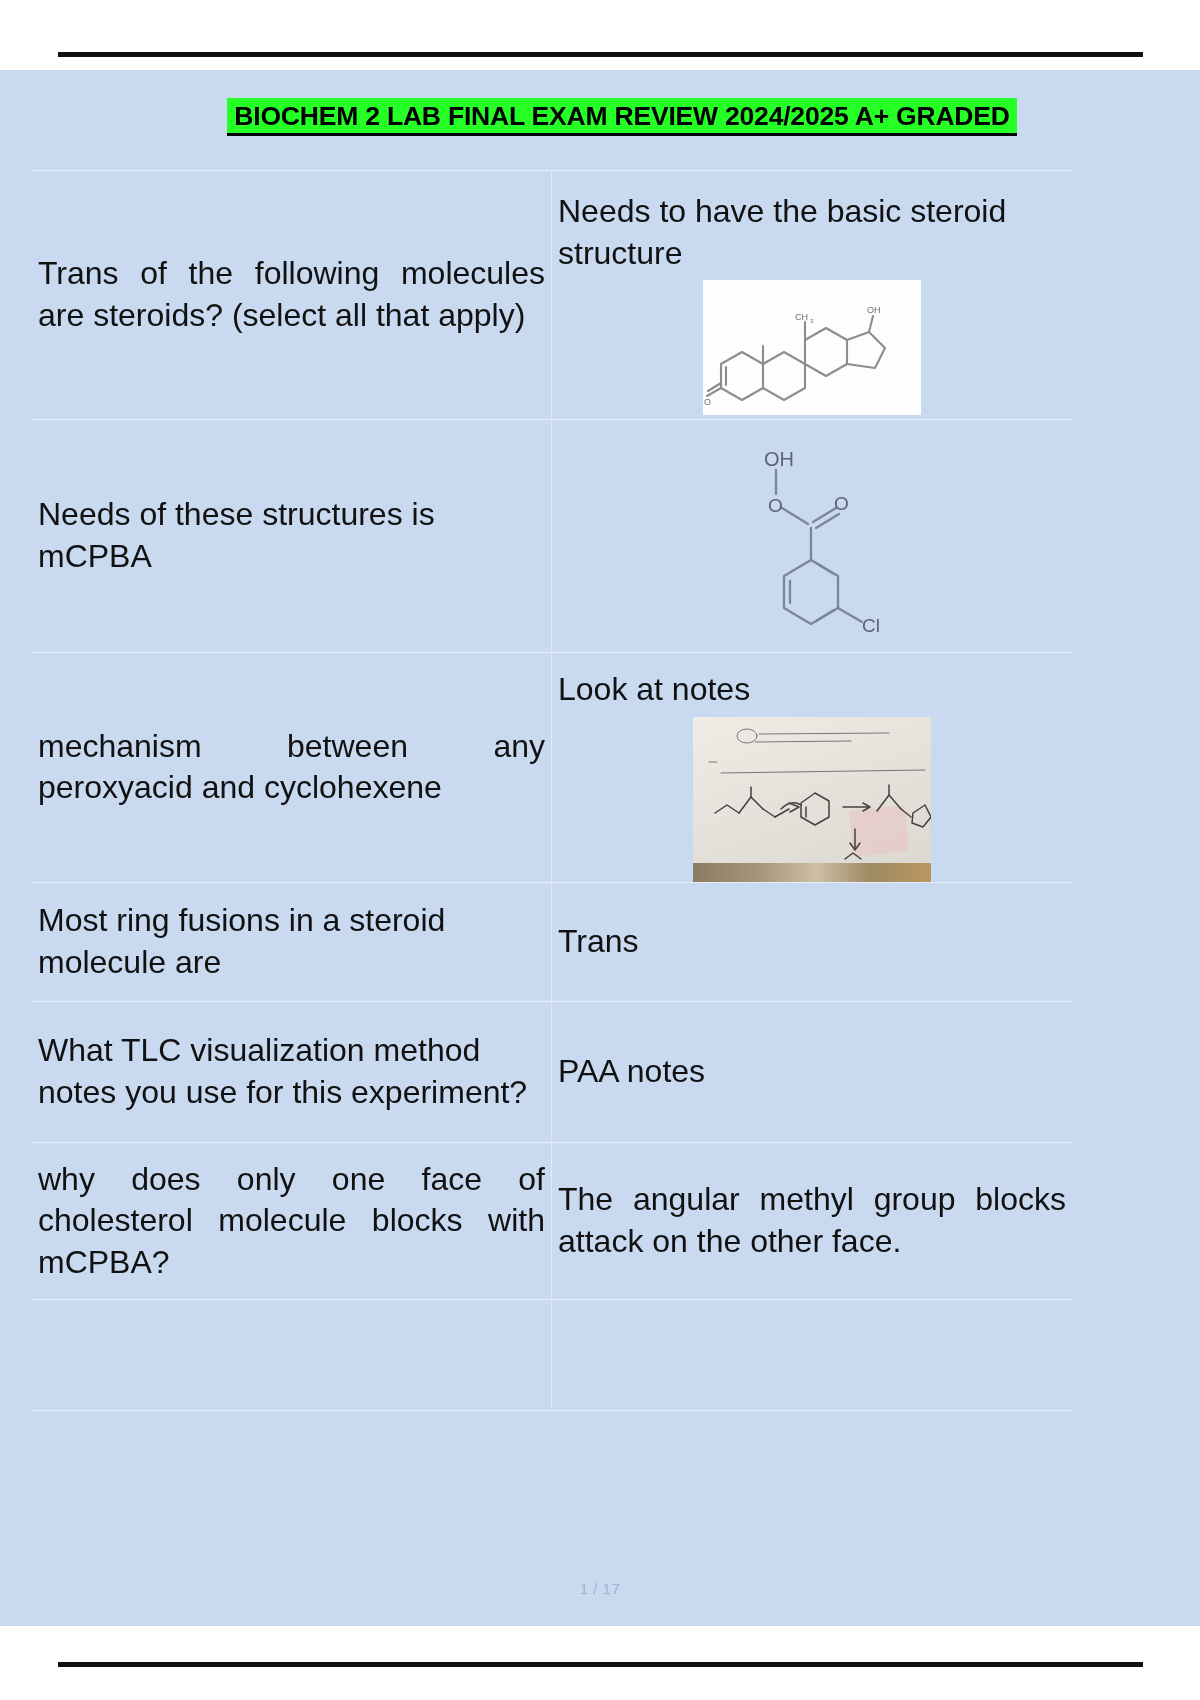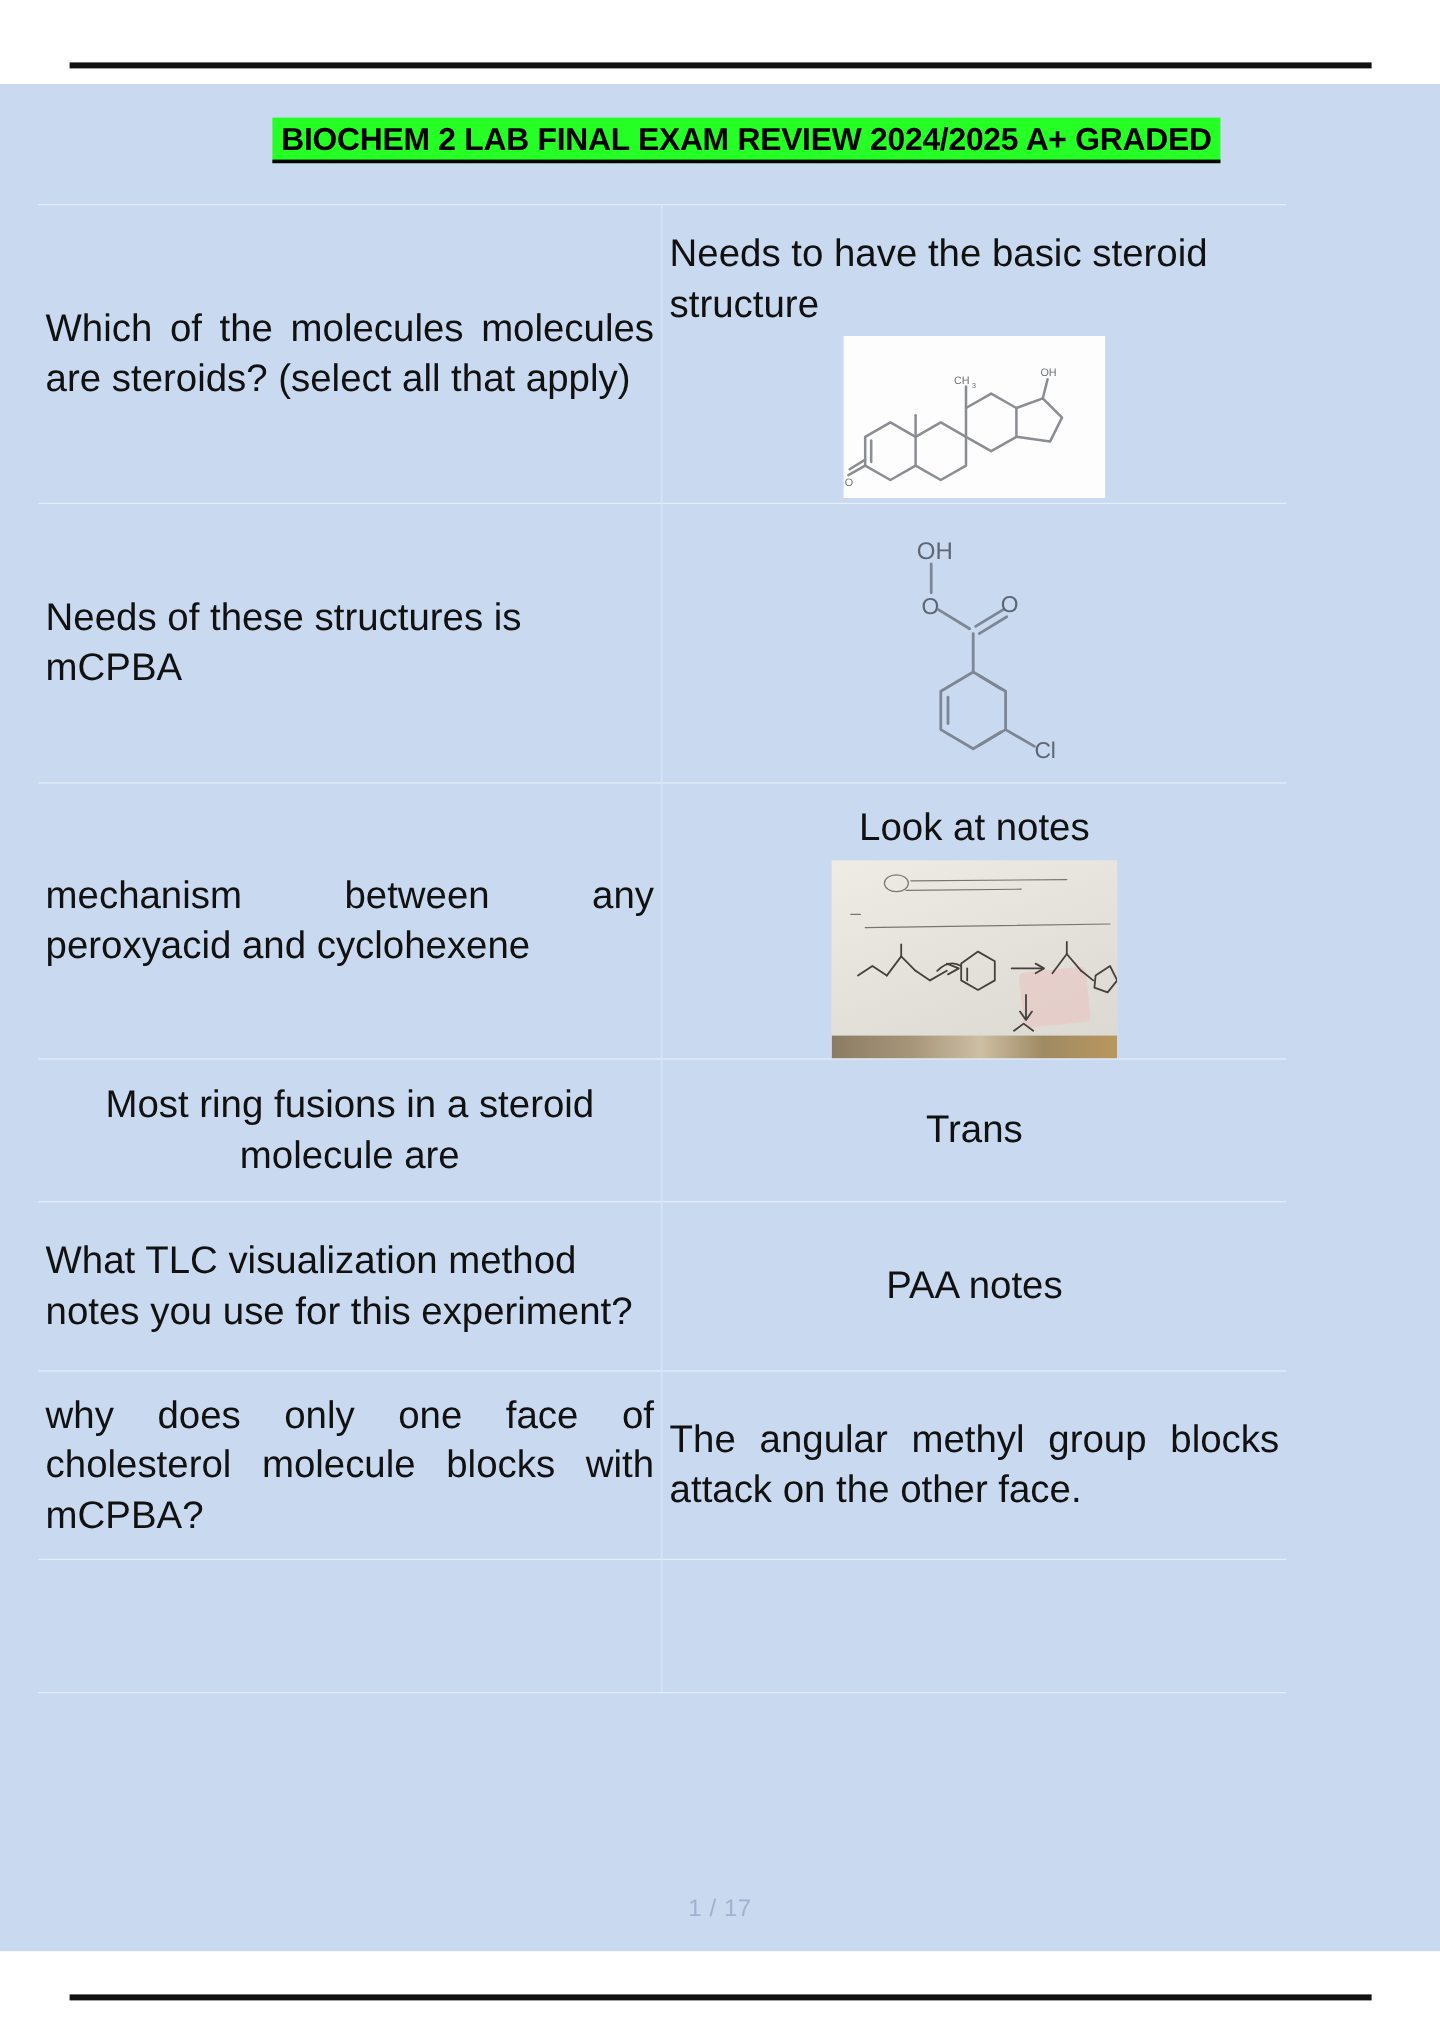--- a/index.html
+++ b/index.html
@@ -80,21 +80,21 @@
 
   .qtext, .atext {
     font-size: 32px;
     line-height: 1.30;
     color: #111111;
   }
   .pad-q { padding: 16px 6px 16px 6px; }
   .pad-a { padding: 16px 6px 16px 6px; }
 
   .t-left   { text-align: left; }
-  .t-center { text-align: center; }
+  .t-center { text-align: left; }
   .t-justify{ text-align: justify; text-align-last: left; }
 
   
   .row-steroids  td { height: 248px; }
   .row-mcpba     td { height: 232px; }
   .row-mech      td { height: 222px; }
   .row-fusion    td { height: 118px; }
   .row-tlc       td { height: 140px; }
   .row-face      td { height: 148px; }
   .row-blank     td { height: 110px; border-top: 1px solid #e6eefb; }
@@ -136,42 +136,42 @@
     border-radius: 4px;
   }
 
   
   .page-number {
     position: absolute;
     left: 0;
     top: 1510px;
     width: 1200px;
     text-align: center;
-    font-size: 20px;
+    font-size: 15px;
     color: #9fb3cf;
     letter-spacing: 0.5px;
   }
 </style>
 </head>
 <body>
 
 <div class="scan-rule top"></div>
 
 <div class="page-sheet">
 
   <div class="doc-title-wrap">
     <span class="doc-title">BIOCHEM 2 LAB FINAL EXAM REVIEW 2024/2025 A+ GRADED</span>
   </div>
 
   <table class="qa-table">
     <tbody>
 
       <tr class="row-steroids">
         <td class="col-q">
-          <div class="qtext pad-q t-justify">Which of the molecules molecules are steroids? (select all that apply)</div>
+          <div class="qtext pad-q t-justify">Trans of the following molecules are steroids? (select all that apply)</div>
         </td>
         <td class="col-a">
           <div class="atext pad-a t-left" style="padding-bottom:2px;">Needs to have the basic steroid structure</div>
           <div class="fig fig-steroid">
             <svg width="218" height="135" viewBox="0 0 218 135">
               <g fill="none" stroke="#8a8d92" stroke-width="2.1" stroke-linejoin="round" stroke-linecap="round">
 
                 <path d="M18 108 L18 84 L39 72 L60 84 L60 108 L39 120 Z"></path>
 
                 <path d="M60 84 L81 72 L102 84 L102 108 L81 120 L60 108"></path>

